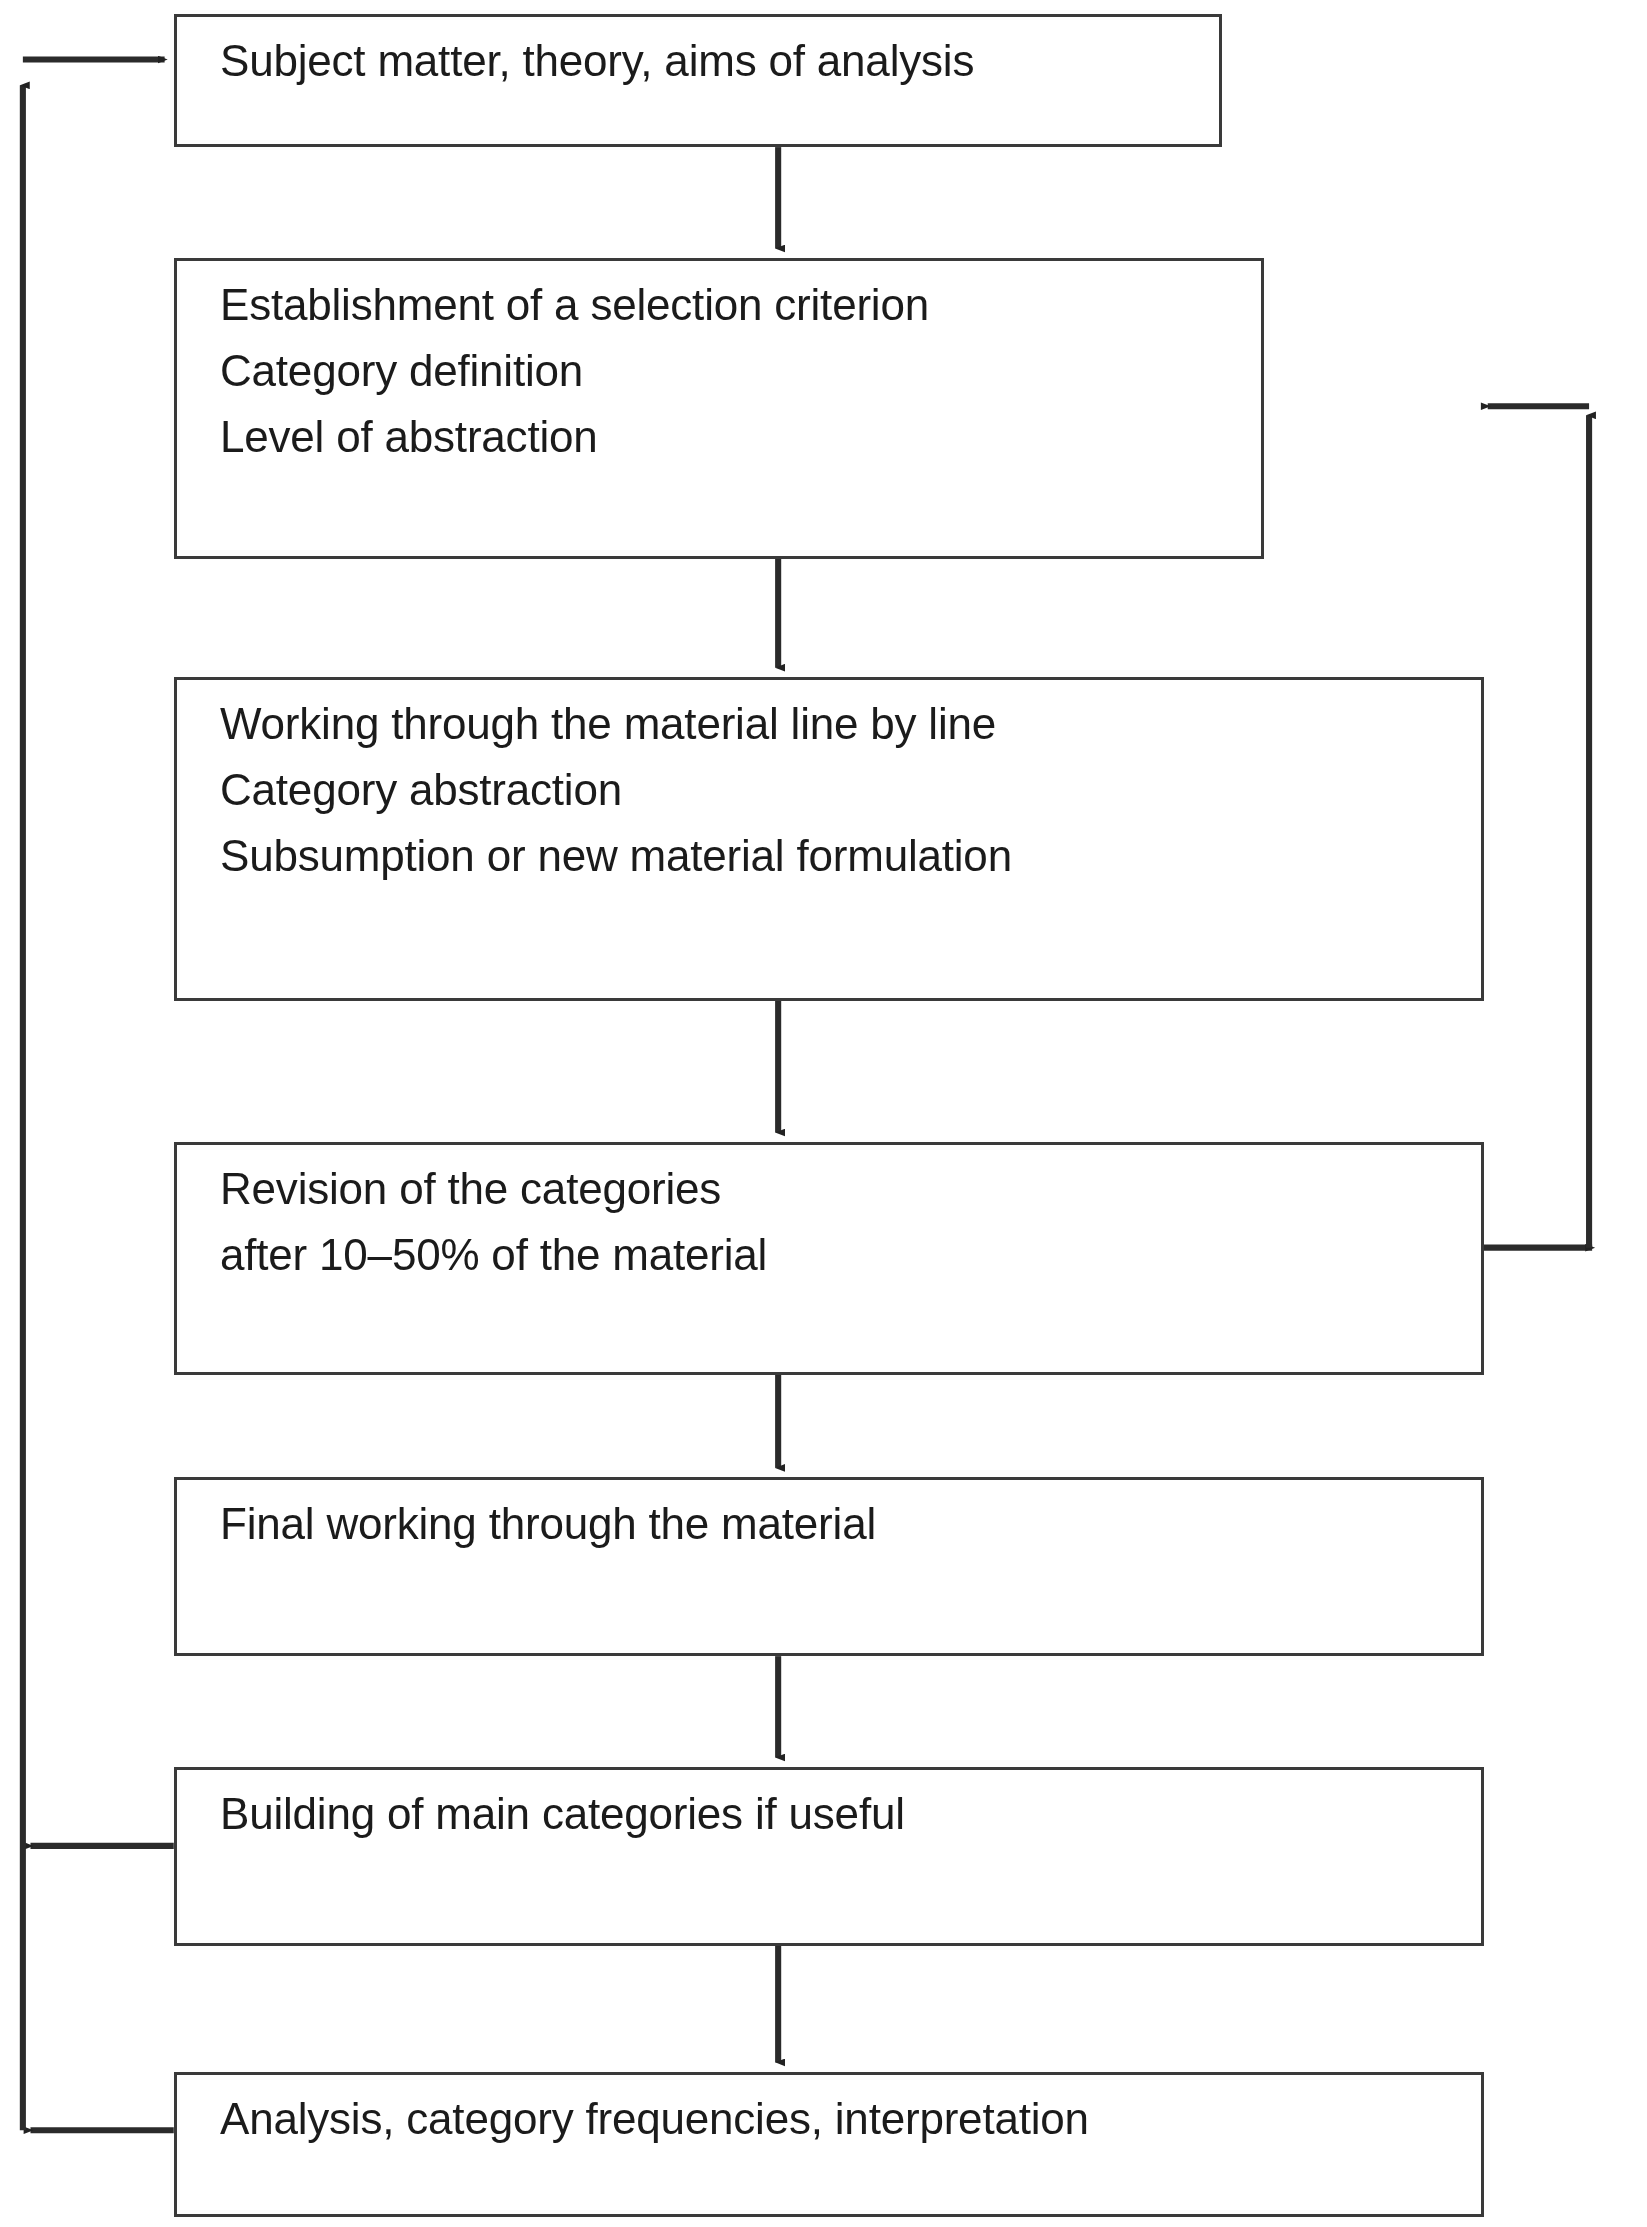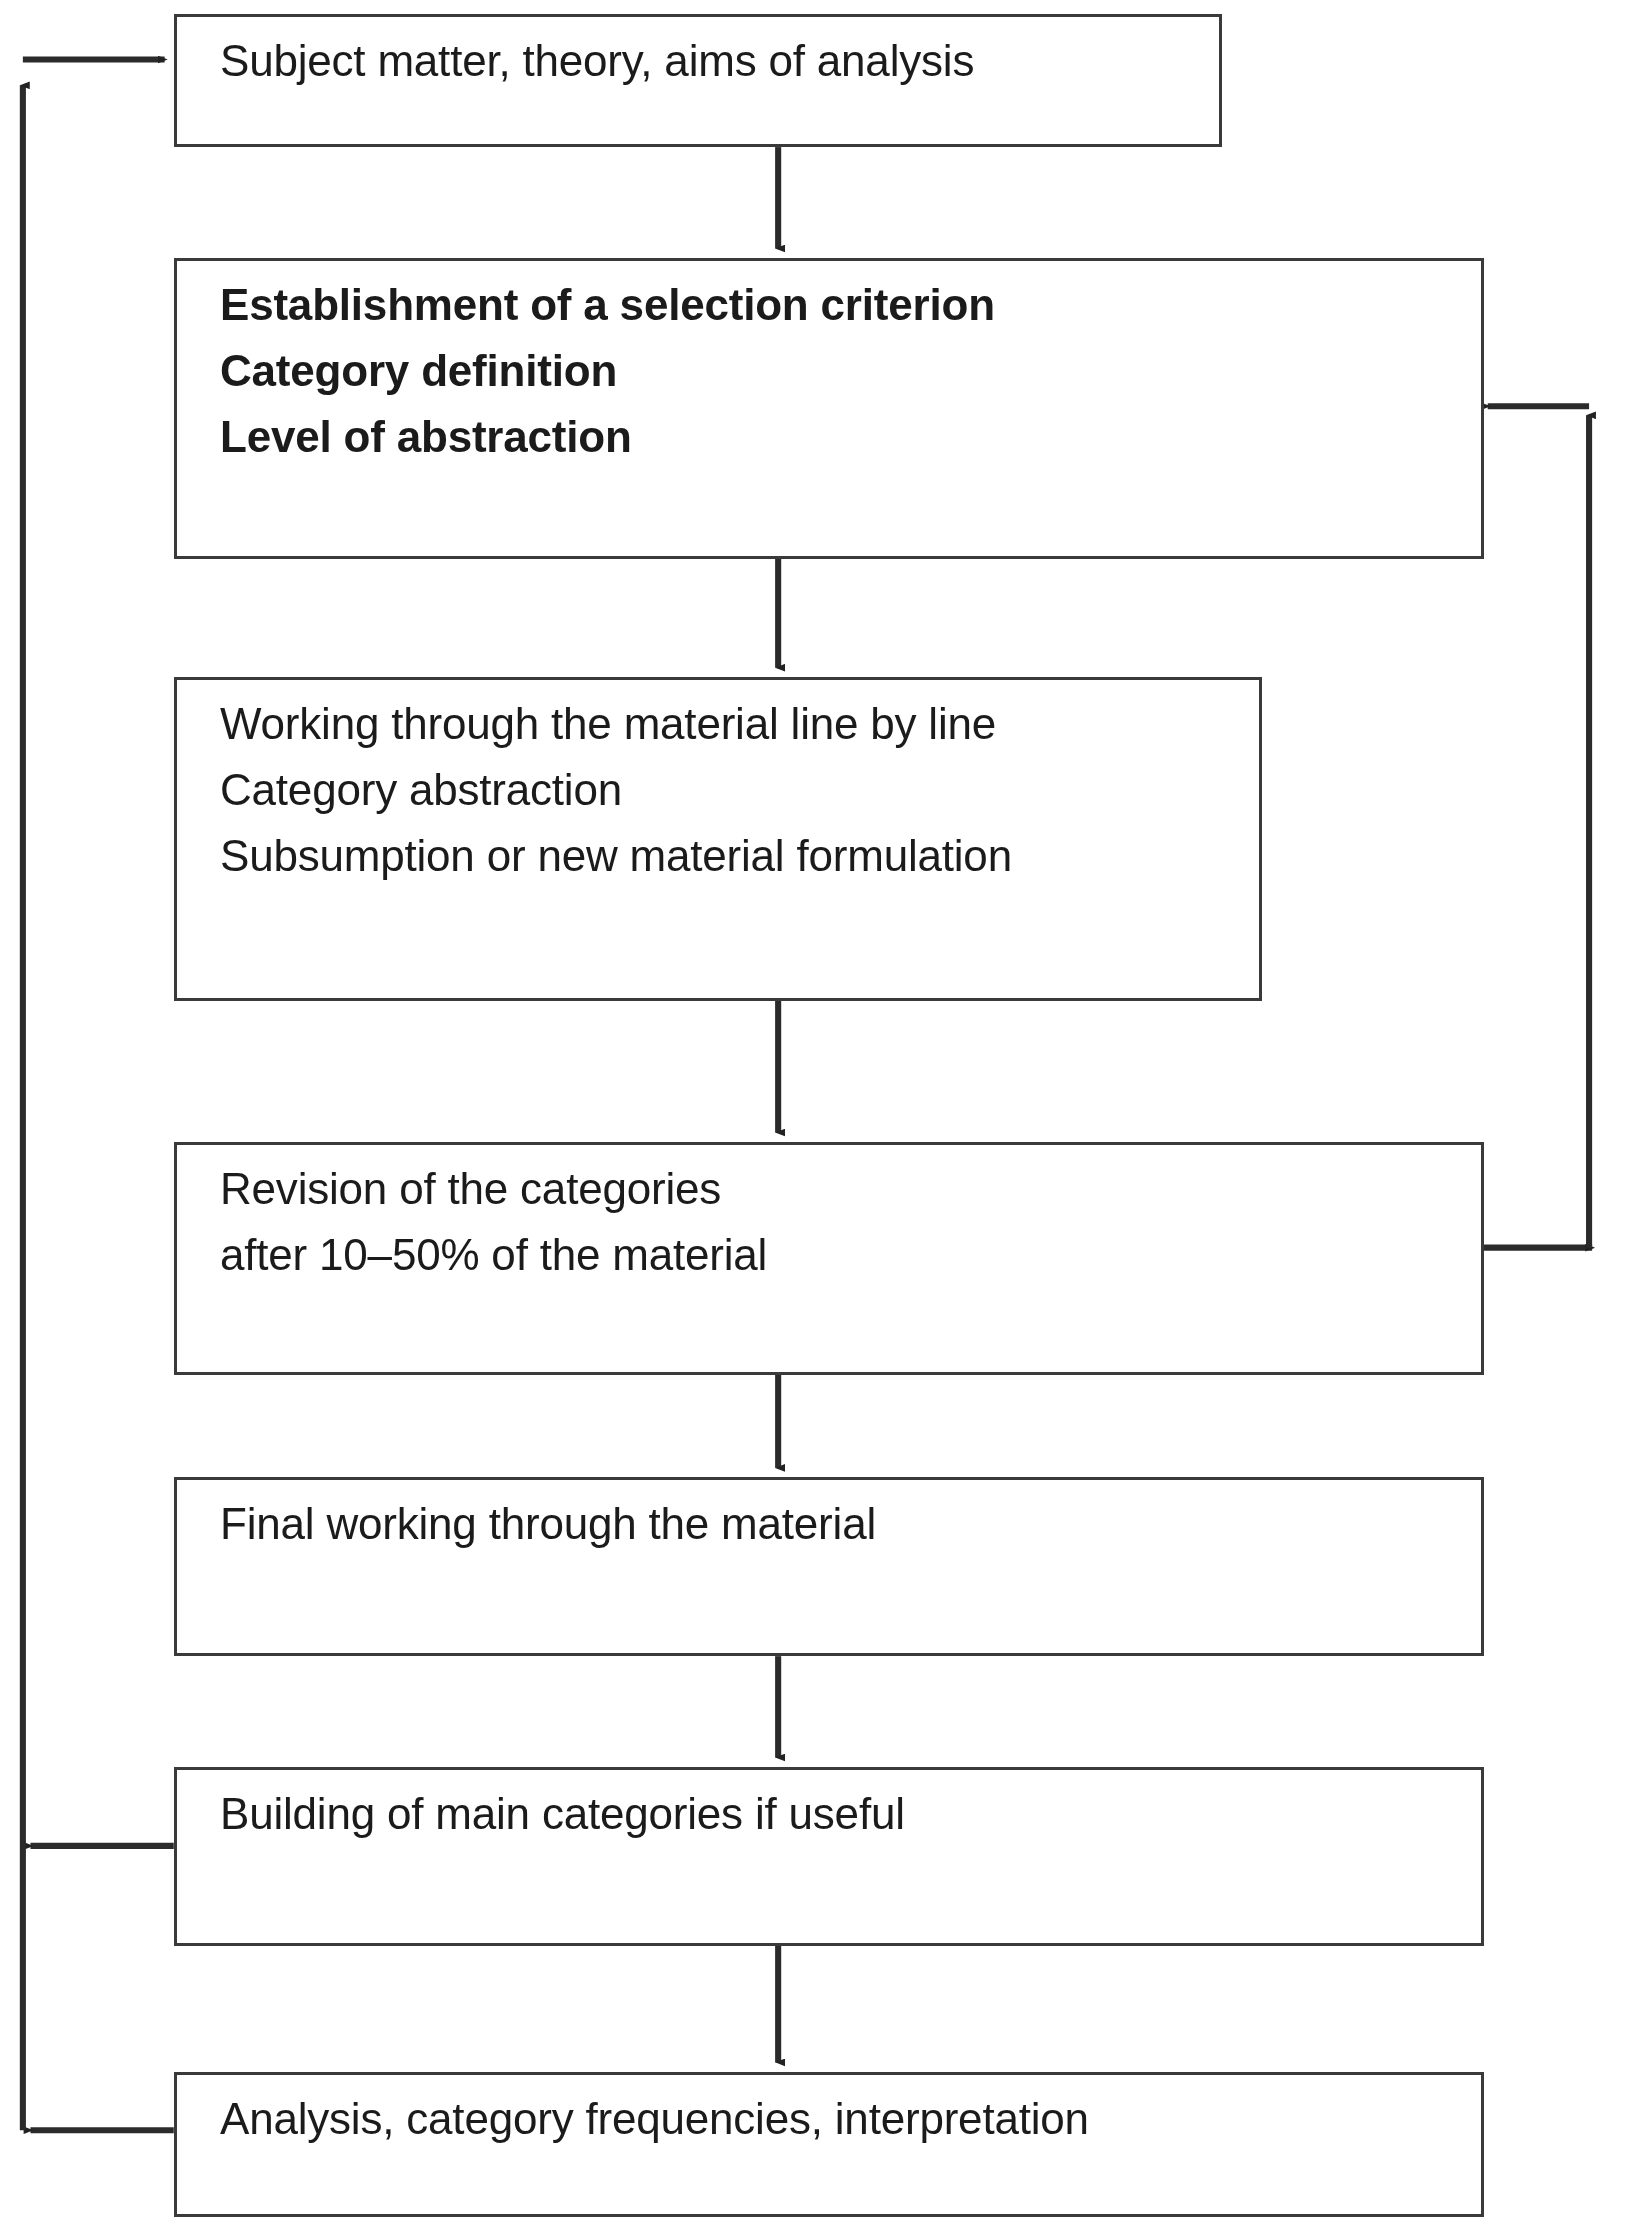--- a/index.html
+++ b/index.html
@@ -42,22 +42,22 @@
     color: #1b1b1b;
     letter-spacing: -0.2px;
     white-space: nowrap;
     margin: 0 0 17px 0;
   }
   .node-line:last-child {
     margin-bottom: 0;
   }
   
   #node-1 { left: 174px;  top: 13.7px;   width: 1048px; height: 133px; }
-  #node-2 { left: 174px;  top: 258px;  width: 1310px; height: 301px; font-weight: bold; }
-  #node-3 { left: 174px;  top: 677px;  width: 1088px; height: 324px; }
+  #node-2 { left: 174px;  top: 258px;  width: 1090px; height: 301px; }
+  #node-3 { left: 174px;  top: 677px;  width: 1310px; height: 324px; }
   #node-4 { left: 174px;  top: 1142px; width: 1310px; height: 233px; }
   #node-5 { left: 174px;  top: 1477px; width: 1310px; height: 179px; }
   #node-6 { left: 174px;  top: 1767px; width: 1310px; height: 179px; }
   #node-7 { left: 174px;  top: 2072px; width: 1310px; height: 145px; }
 </style>
 </head>
 <body>
 
 <div id="diagram-root">
 

